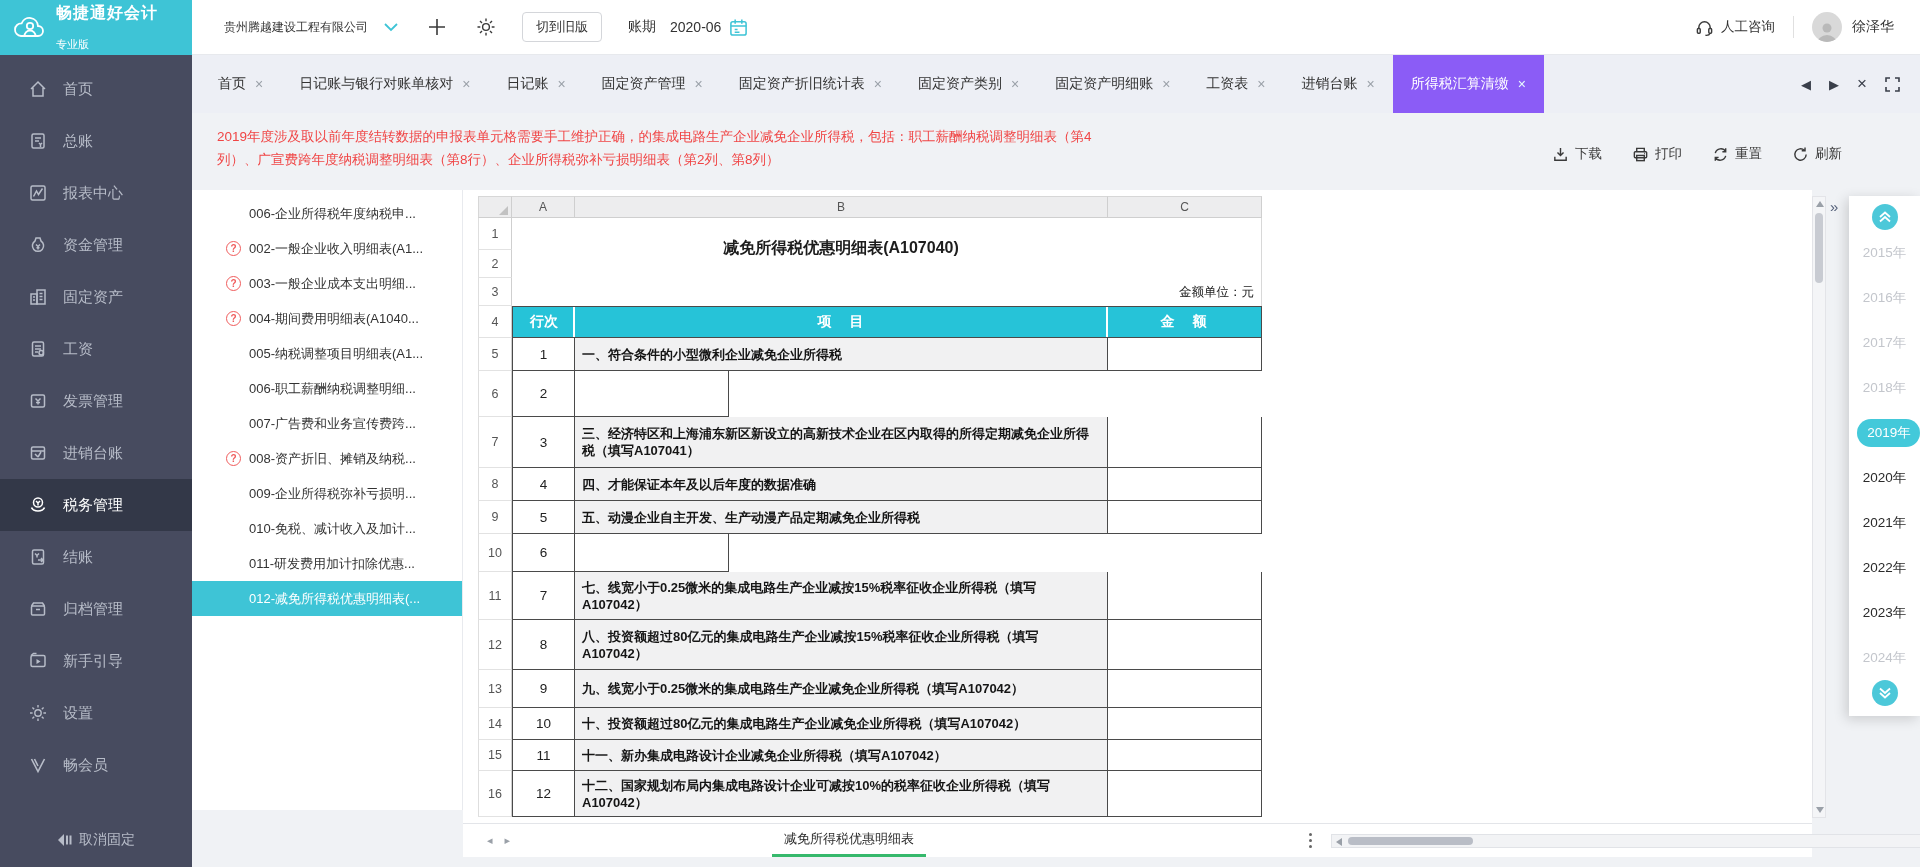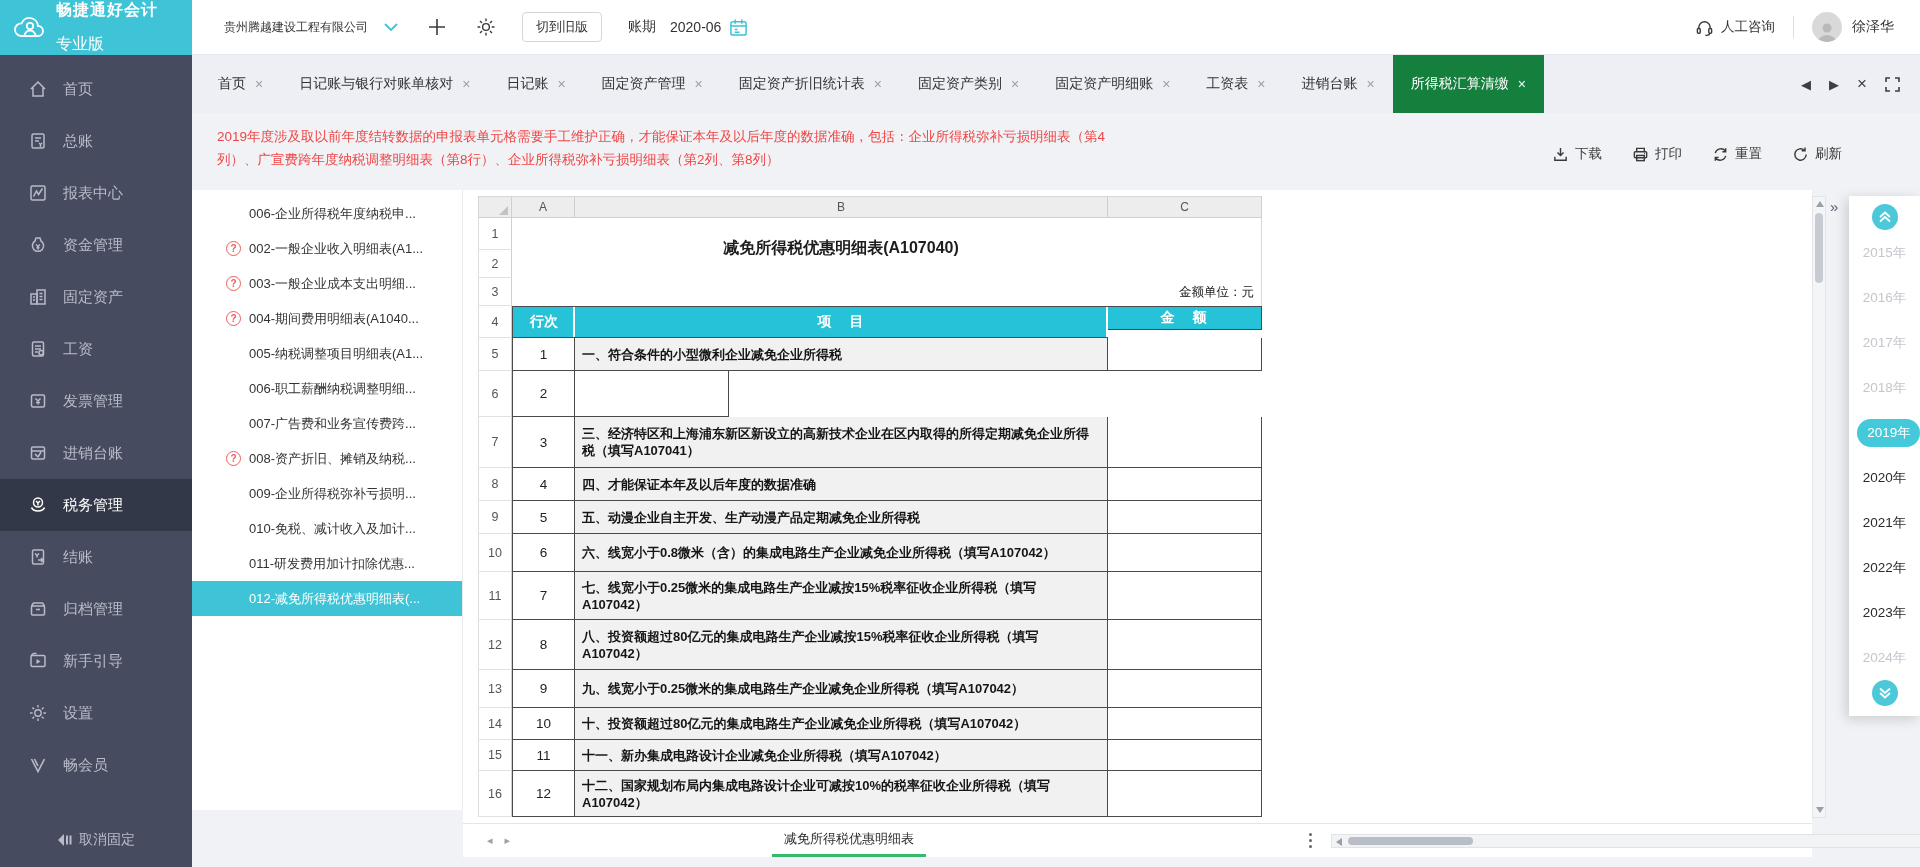--- a/index.html
+++ b/index.html
@@ -4,21 +4,21 @@
 <style>
   * { margin:0; padding:0; box-sizing:border-box; }
   html,body { width:1920px; height:867px; font-family:"Liberation Sans","DejaVu Sans",sans-serif; }
   #app { position:relative; width:1920px; height:867px; background:#f0f2f5; overflow:hidden; }
 
   
   .topbar { position:absolute; left:0; top:0; width:1920px; height:55px; background:#fff; border-bottom:1px solid #e7e9ed; display:flex; align-items:center; z-index:30; }
   .logo { width:192px; height:55px; background:#3ec4d6; display:flex; align-items:center; padding-left:12px; gap:8px; flex:none; }
   .logo .brand-col { color:#fff; line-height:1.1; }
   .brand-name { font-size:16px; font-weight:bold; letter-spacing:1px; }
-  .brand-edition { font-size:16px; margin-top:16px; }
+  .brand-edition { font-size:11px; margin-top:16px; }
   .tb-left { display:flex; align-items:center; margin-left:32px; }
   .company-name { font-size:12px; color:#333; }
   .chev-down { margin-left:16px; display:flex; }
   .tb-ic { margin-left:30px; display:flex; align-items:center; cursor:pointer; }
   .switch-old { margin-left:26px; border:1px solid #d4d6da; border-radius:4px; padding:5px 13px; font-size:13px; color:#333; background:#fff; }
   .period-label { margin-left:26px; font-size:14px; color:#333; }
   .period-value { margin-left:14px; font-size:14px; color:#333; }
   .cal-ic { margin-left:8px; display:flex; }
   .tb-right { margin-left:auto; display:flex; align-items:center; margin-right:26px; }
   .support { display:flex; align-items:center; gap:7px; font-size:13.5px; color:#333; }
@@ -30,21 +30,21 @@
   .sidebar { position:absolute; left:0; top:55px; width:192px; height:812px; background:#474b5f; z-index:20; padding-top:8px; }
   .sb-item { height:52px; display:flex; align-items:center; padding-left:28px; gap:15px; color:#b7bcc8; font-size:15px; cursor:pointer; }
   .sb-item.active { background:#333848; color:#fff; }
   .sb-item svg { flex:none; }
   .sb-unpin { position:absolute; left:0; bottom:10px; width:192px; display:flex; align-items:center; justify-content:center; gap:6px; color:#b7bcc8; font-size:14px; height:34px; cursor:pointer; }
 
   
   .tabbar { position:absolute; left:192px; top:55px; width:1728px; height:58px; background:#edeff5; display:flex; align-items:stretch; padding-left:8px; z-index:10; }
   .tab { display:flex; align-items:center; padding:0 18px; font-size:14px; color:#333; gap:9px; cursor:pointer; white-space:nowrap; }
   .tab .x { color:#9aa0a8; font-size:14px; }
-  .tab.active { background:#15803d; color:#fff; }
+  .tab.active { background:#8b5cf6; color:#fff; }
   .tab.active .x { color:#e8fbff; }
   .tab-ctrls { margin-left:auto; display:flex; align-items:center; gap:18px; padding:0 20px; color:#3a3f4a; }
   .tab-ctrls .tc { font-size:13px; cursor:pointer; display:flex; align-items:center; }
 
   
   .notice { position:absolute; left:192px; top:113px; width:1728px; height:77px; padding:12px 0 0 25px; }
   .notice-line { color:#f04545; font-size:13.5px; line-height:23px; white-space:nowrap; }
   .toolbar { position:absolute; right:78px; top:145px; display:flex; align-items:center; gap:30px; z-index:5; }
   .tool { display:flex; align-items:center; gap:6px; font-size:13.5px; color:#3a3a3a; cursor:pointer; }
 
@@ -367,21 +367,21 @@
       <span class="tc" style="font-size:17px;">×</span>
       <span class="tc">
         <svg width="15" height="15" viewBox="0 0 15 15" fill="none" stroke="#3a3f4a" stroke-width="1.6">
             <path d="M1 5 V1 H5 M10 1 H14 V5 M14 10 V14 H10 M5 14 H1 V10"></path>
           </svg>
       </span>
     </div>
   </div>
 
   <div class="notice">
-    <div class="notice-line">2019年度涉及取以前年度结转数据的申报表单元格需要手工维护正确，才能保证本年及以后年度的数据准确，包括：企业所得税弥补亏损明细表（第4</div>
+    <div class="notice-line">2019年度涉及取以前年度结转数据的申报表单元格需要手工维护正确，的集成电路生产企业减免企业所得税，包括：职工薪酬纳税调整明细表（第4</div>
     <div class="notice-line">列）、广宣费跨年度纳税调整明细表（第8行）、企业所得税弥补亏损明细表（第2列、第8列）</div>
   </div>
   <div class="toolbar">
     <span class="tool">
       <span>
           <svg width="17" height="17" viewBox="0 0 18 18" fill="none" stroke="#3a3a3a" stroke-width="1.5">
             <path d="M9 2 v8 m-3.2-3.2 L9 10 l3.2-3.2 M3 11.5 v3.5 h12 v-3.5"></path>
           </svg>
         </span>
       <span>下载</span>
@@ -481,21 +481,21 @@
 
         <div class="g-row">
           <div class="gut" style="height:28px;">3</div>
           <div class="merged unit-cell" style="height:28px;">金额单位：元</div>
         </div>
 
         <div class="g-row">
           <div class="gut" style="height:32px;">4</div>
           <div class="h-cell h-line" style="height:32px;">行次</div>
           <div class="h-cell h-item" style="height:32px;">项　目</div>
-          <div class="h-cell h-amt" style="height:24px;">金　额</div>
+          <div class="h-cell h-amt" style="height:32px;">金　额</div>
         </div>
 
         <div class="g-row" style="height:33px;">
           <div class="gut">5</div>
           <div class="c-line">1</div>
           <div class="c-item">一、符合条件的小型微利企业减免企业所得税</div>
           <div class="c-amt"></div>
         </div>
         <div class="g-row" style="height:46px;">
           <div class="gut">6</div>
@@ -516,21 +516,20 @@
         </div>
         <div class="g-row" style="height:33px;">
           <div class="gut">9</div>
           <div class="c-line">5</div>
           <div class="c-item">五、动漫企业自主开发、生产动漫产品定期减免企业所得税</div>
           <div class="c-amt"></div>
         </div>
         <div class="g-row" style="height:38px;">
           <div class="gut">10</div>
           <div class="c-line">6</div>
-          <div class="c-item">六、线宽小于0.8微米（含）的集成电路生产企业减免企业所得税（填写A107042）</div>
           <div class="c-amt"></div>
         </div>
         <div class="g-row" style="height:48px;">
           <div class="gut">11</div>
           <div class="c-line">7</div>
           <div class="c-item">七、线宽小于0.25微米的集成电路生产企业减按15%税率征收企业所得税（填写A107042）</div>
           <div class="c-amt"></div>
         </div>
         <div class="g-row" style="height:50px;">
           <div class="gut">12</div>

